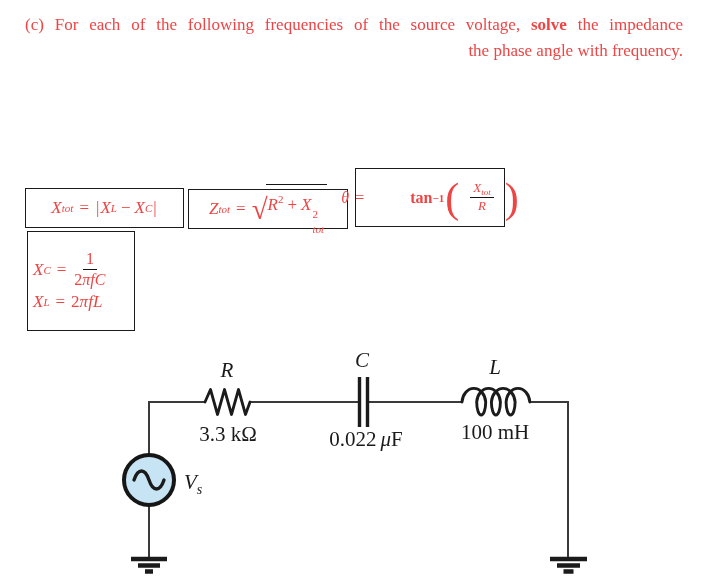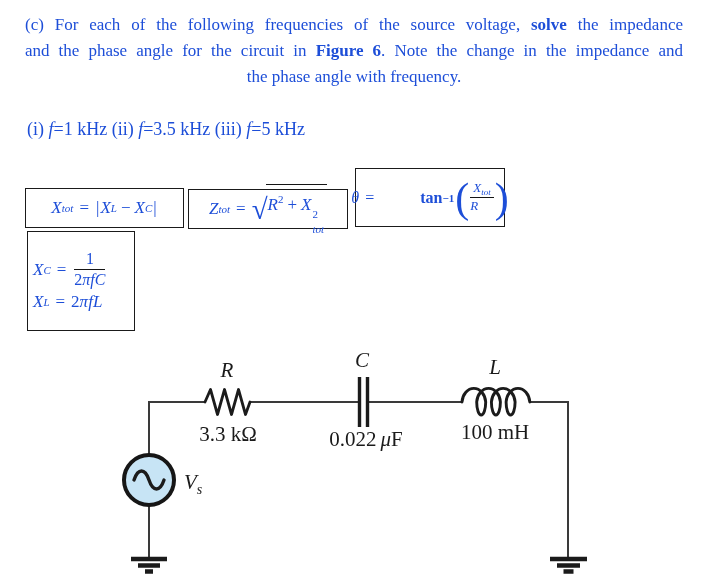--- a/index.html
+++ b/index.html
@@ -1,30 +1,30 @@
 <!DOCTYPE html>
 <html><head>
 <meta charset="utf-8">
 <style>
   html,body{margin:0;padding:0;background:#ffffff;}
   .page{
     position:relative;
     width:702px;height:586px;
     background:#ffffff;
     font-family:"Liberation Serif", serif;
-    color:#1d4ed8;
+    color:#ef4444;
     overflow:hidden;
   }
   
   .para{
     position:absolute;left:25px;top:12px;width:658px;
     font-size:17px;line-height:26px;
   }
   .jline{text-align:justify;text-align-last:justify;white-space:normal;}
-  .lline{text-align:center;}
+  .lline{text-align:right;}
   .para b{font-weight:bold;}
   
   .freq{
     position:absolute;left:27px;top:118px;
     font-size:18px;line-height:22px;white-space:nowrap;
   }
   .freq i{font-style:italic;}
   
   .fbox{
     position:absolute;
@@ -52,46 +52,44 @@
   .stack{
     display:inline-flex;flex-direction:column;justify-content:space-between;
     height:26px;font-size:11px;line-height:1;vertical-align:-8px;margin-left:1px;
   }
   .stack .s2{font-style:normal;}
   .stack .stot{font-style:italic;}
   .fn{font-style:normal;font-weight:bold;font-size:16px;margin-left:40px;}
   .fnsup{font-style:normal;font-weight:bold;font-size:11px;line-height:0;vertical-align:8px;margin-right:1px;}
   .bigp{font-style:normal;font-size:42px;font-weight:400;line-height:0;vertical-align:-3px;}
   .frac{
-    display:inline-flex;flex-direction:column;
-    line-height:1.15;vertical-align:middle;margin:0 1px;
+    display:inline-flex;flex-direction:column;align-items:center;
+    line-height:1.15;vertical-align:middle;margin:0 11px;
   }
   .frac .fnum{border-bottom:1.5px solid #151515;padding:0 3px 1px;text-align:center;}
   .frac .fden{padding-top:1px;}
   .fbox-theta .frac{font-size:13px;}
   .fbox-theta .frac sub.sb{font-size:9px;vertical-align:-3px;}
   .fbox-react .frac{font-size:16px;margin-left:2px;}
   .fbox-react .row{display:flex;align-items:center;}
   
   .circuit{position:absolute;left:0;top:0;}
   .clabel{font-family:"Liberation Serif", serif;font-size:21px;font-style:italic;fill:#1a1a1a;}
   .cvalue{font-family:"Liberation Serif", serif;font-size:21px;font-style:normal;fill:#1a1a1a;}
 </style>
 </head>
 <body>
 
 <div class="page">
 
   <div class="para">
     <div class="jline"><span>(c) For each of the following frequencies of the source voltage, </span><b>solve</b><span> the impedance</span></div>
-    <div class="jline"><span>and the phase angle for the circuit in </span><b>Figure 6</b><span>. Note the change in the impedance and</span></div>
     <div class="lline"><span>the phase angle with frequency.</span></div>
   </div>
 
-  <div class="freq"><span>(i) </span><i>f</i><span>=1 kHz</span><span> (ii) </span><i>f</i><span>=3.5 kHz</span><span> (iii) </span><i>f</i><span>=5 kHz</span></div>
 
   <div class="fbox fbox-xtot">
     <span>X</span>
       <sub class="sb">tot</sub>
       <span class="eq">=</span>
       <span class="bar">|</span>
       <span>X</span>
       <sub class="sb">L</sub>
       <span class="op">−</span>
       <span>X</span>

